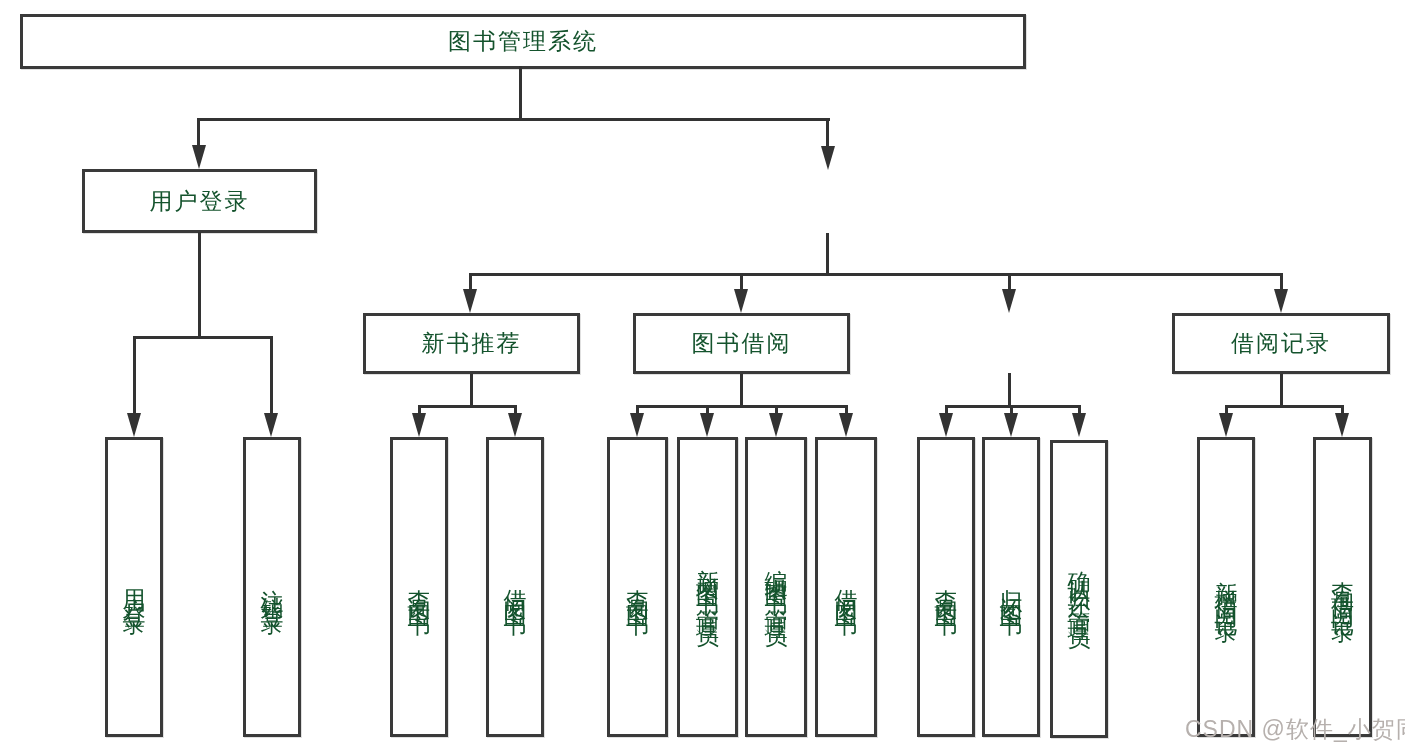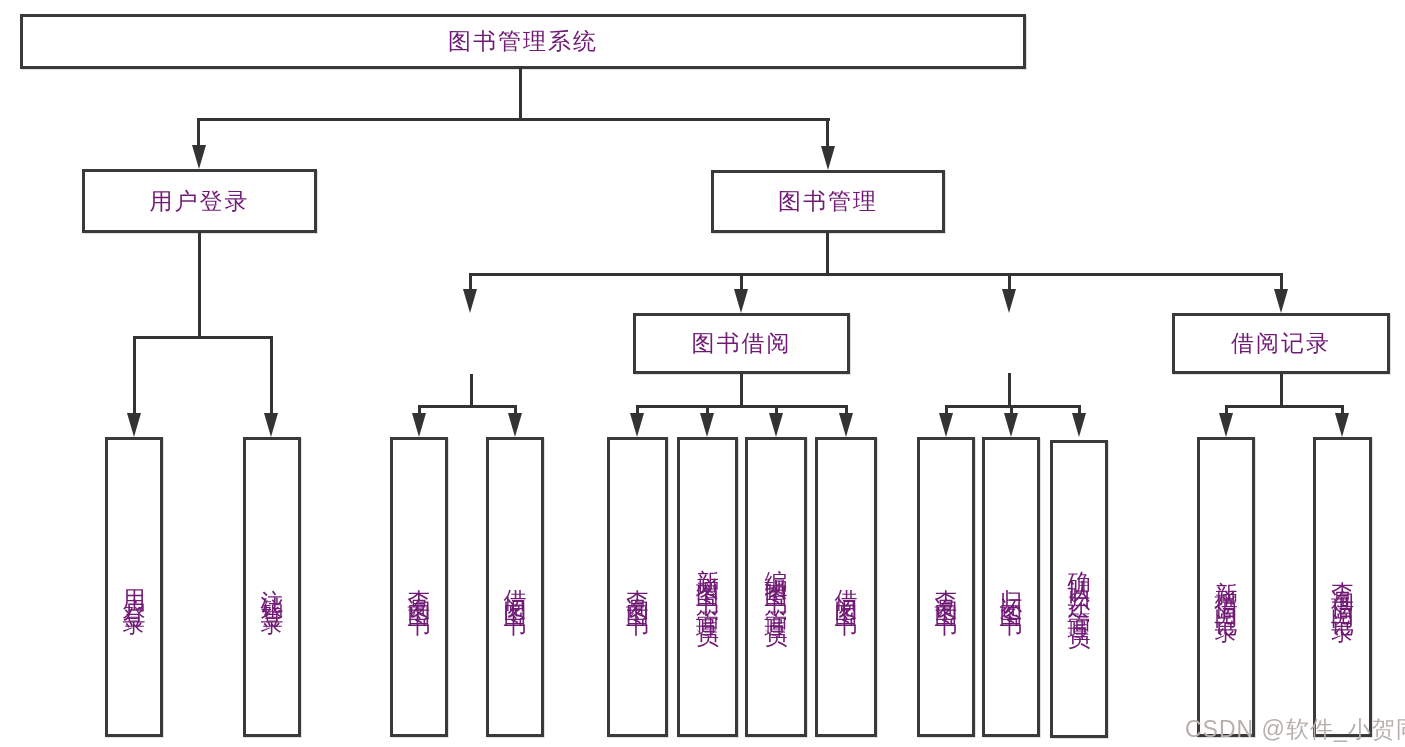--- a/index.html
+++ b/index.html
@@ -12,21 +12,21 @@
     overflow: hidden;
   }
   .box {
     position: absolute;
     box-sizing: border-box;
     background: #ffffff;
     border: 3px solid #3a3a3a;
     display: flex;
     align-items: center;
     justify-content: center;
-    color: #701a75;
+    color: #14532d;
     box-shadow: 1px 1px 0 rgba(0,0,0,0.12);
   }
   .hbox .label {
     font-size: 23px;
     letter-spacing: 2px;
     white-space: nowrap;
   }
   .vbox .label {
     writing-mode: vertical-rl;
     text-orientation: mixed;
@@ -65,42 +65,42 @@
   <div class="line" style="left:519px; top:66px; width:3px; height:54px;"></div>
   <div class="line" style="left:198px; top:118px; width:632px; height:3px;"></div>
   <div class="line" style="left:197px; top:118px; width:3px; height:29px;"></div>
   <div class="arrowhead" style="left:192px; top:145px;"></div>
   <div class="line" style="left:826px; top:118px; width:3px; height:30px;"></div>
   <div class="arrowhead" style="left:821px; top:146px;"></div>
 
   <div class="box hbox" style="left:82px; top:169px; width:235px; height:64px;">
     <span class="label">用户登录</span>
   </div>
-  <div class="box hbox" style="left:711px; top:170px; width:234px; height:63px;">
-    <span class="label">图书管理</span>
-  </div>
 
   <div class="line" style="left:198px; top:232px; width:3px; height:107px;"></div>
   <div class="line" style="left:133px; top:336px; width:140px; height:3px;"></div>
   <div class="line" style="left:133px; top:336px; width:3px; height:79px;"></div>
   <div class="arrowhead" style="left:127px; top:413px;"></div>
   <div class="line" style="left:270px; top:336px; width:3px; height:79px;"></div>
   <div class="arrowhead" style="left:264px; top:413px;"></div>
 
   <div class="line" style="left:826px; top:233px; width:3px; height:42px;"></div>
   <div class="line" style="left:469px; top:273px; width:813px; height:3px;"></div>
   <div class="line" style="left:469px; top:273px; width:3px; height:18px;"></div>
   <div class="arrowhead" style="left:463px; top:289px;"></div>
   <div class="line" style="left:740px; top:273px; width:3px; height:18px;"></div>
   <div class="arrowhead" style="left:734px; top:289px;"></div>
   <div class="line" style="left:1008px; top:273px; width:3px; height:18px;"></div>
   <div class="arrowhead" style="left:1002px; top:289px;"></div>
   <div class="line" style="left:1280px; top:273px; width:3px; height:18px;"></div>
   <div class="arrowhead" style="left:1274px; top:289px;"></div>
 
+  <div class="box hbox" style="left:363px; top:313px; width:217px; height:61px;">
+    <span class="label">新书推荐</span>
+  </div>
   <div class="box hbox" style="left:633px; top:313px; width:217px; height:61px;">
     <span class="label">图书借阅</span>
   </div>
   <div class="box hbox" style="left:1172px; top:313px; width:218px; height:61px;">
     <span class="label">借阅记录</span>
   </div>
 
   <div class="line" style="left:470px; top:374px; width:3px; height:33px;"></div>
   <div class="line" style="left:418px; top:405px; width:99px; height:3px;"></div>
   <div class="line" style="left:418px; top:405px; width:3px; height:10px;"></div>

